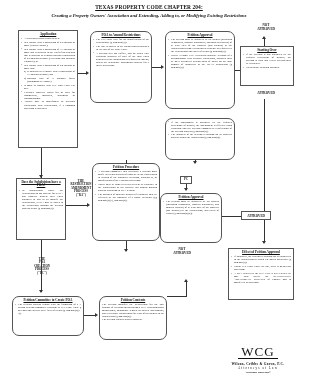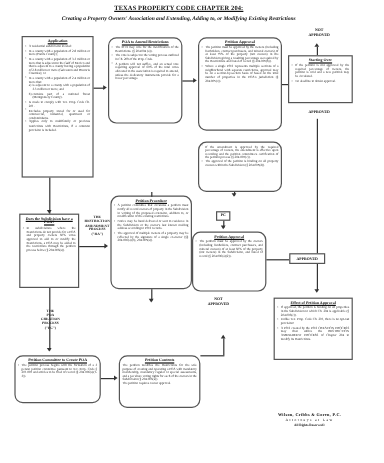--- a/index.html
+++ b/index.html
@@ -205,18 +205,19 @@
   <div class="box" style="left:228px;top:248px;width:66px;height:52px;">
     <span class="bx-title">Effect of Petition Approval</span>
     <ul>
       <li>If approved, the petition is binding on all properties in the Subdivision to which Ch. 204 is applicable (§ 204.006(c)).</li>
       <li>Unlike Tex. Prop. Code Ch. 201, there is no opt-out provision!</li>
       <li>A POA created by the POA CREATION PROCESS may then utilize the RESTRICTION AMENDMENT PROCESS of Chapter 204 to modify its Restrictions.</li>
     </ul>
   </div>
 
   <div class="logo">
+    <div class="wcg">WCG</div>
     <div class="firm">Wilson, Cribbs &amp; Goren, P.C.</div>
     <div class="att">Attorneys at Law</div>
     <div class="rights">All Rights Reserved©</div>
   </div>
 
 </div>
 
 </body></html>

